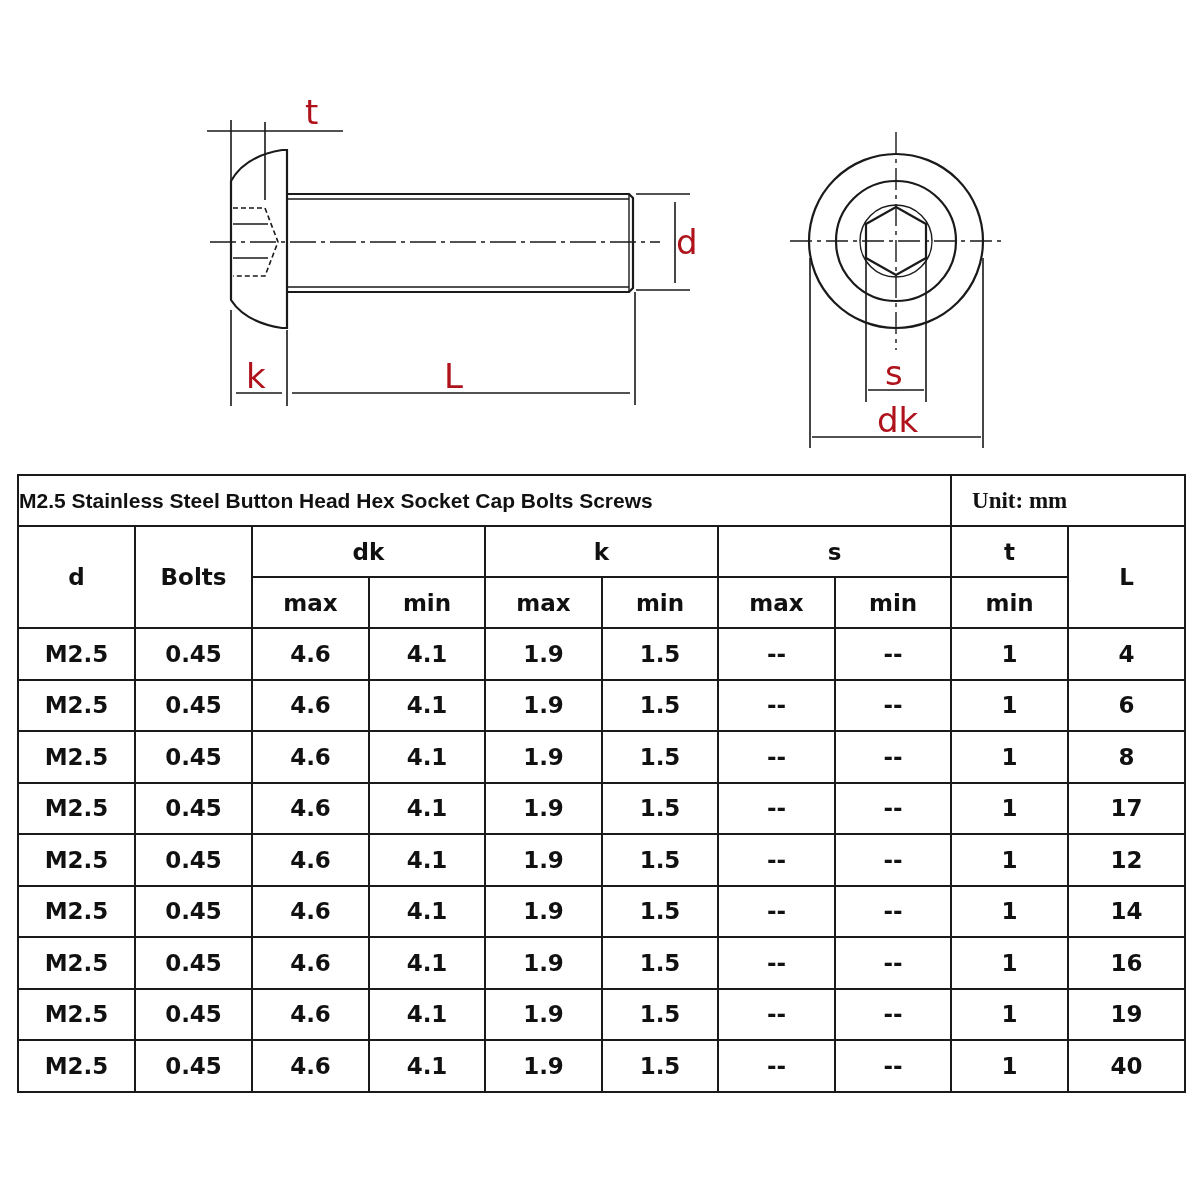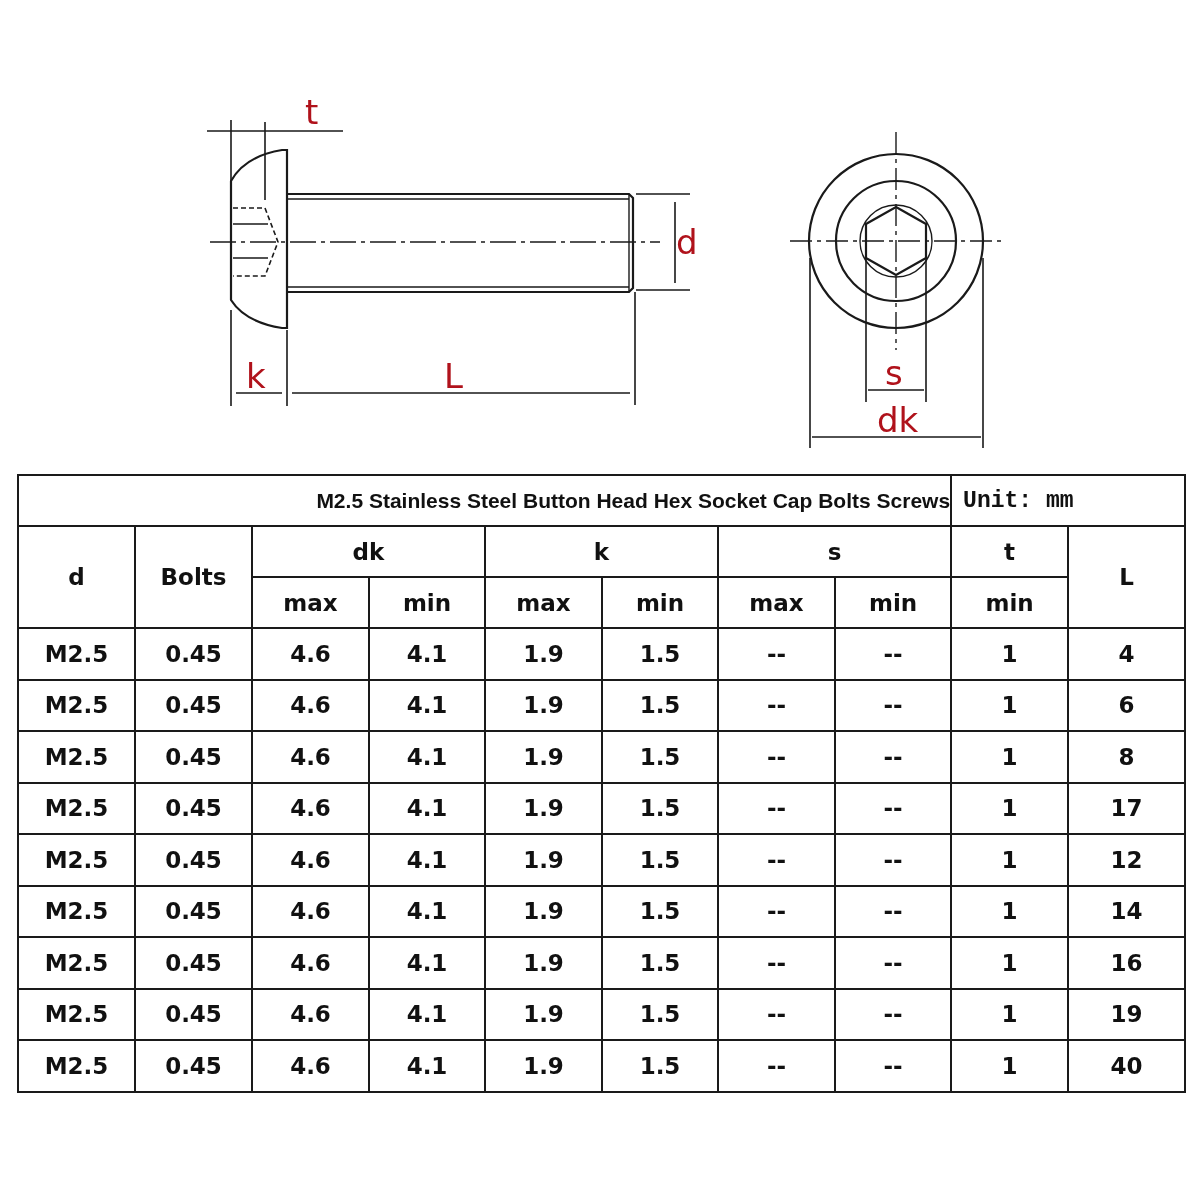--- a/index.html
+++ b/index.html
@@ -38,30 +38,29 @@
       border: 2px solid #1a1a1a;
       text-align: center;
       vertical-align: middle;
       padding: 0;
       color: #111;
       font-weight: bold;
       font-family: "DejaVu Sans", sans-serif;
       font-size: 23px;
     }
     #spec-table .title-cell {
-      text-align: right;
-      padding-left: 10px;
+      text-align: left;
       font-family: "Liberation Sans", sans-serif;
       font-size: 21px;
       height: 49px;
     }
     #spec-table .unit-cell {
       text-align: left;
-      padding-left: 11px;
-      font-family: Liberation Mono, monospace;
+      padding-left: 20px;
+      font-family: Liberation Serif, serif;
       font-size: 23px;
     }
     #spec-table tr.hdr td { height: 49px; }
     #spec-table tr.data td { height: 49.5px; }
   </style>
 </head>
 <body>
 
 <svg id="drawing" viewBox="0 0 1200 470" xmlns="http://www.w3.org/2000/svg">
   <g fill="none" stroke="#1a1a1a" stroke-width="2.2">

